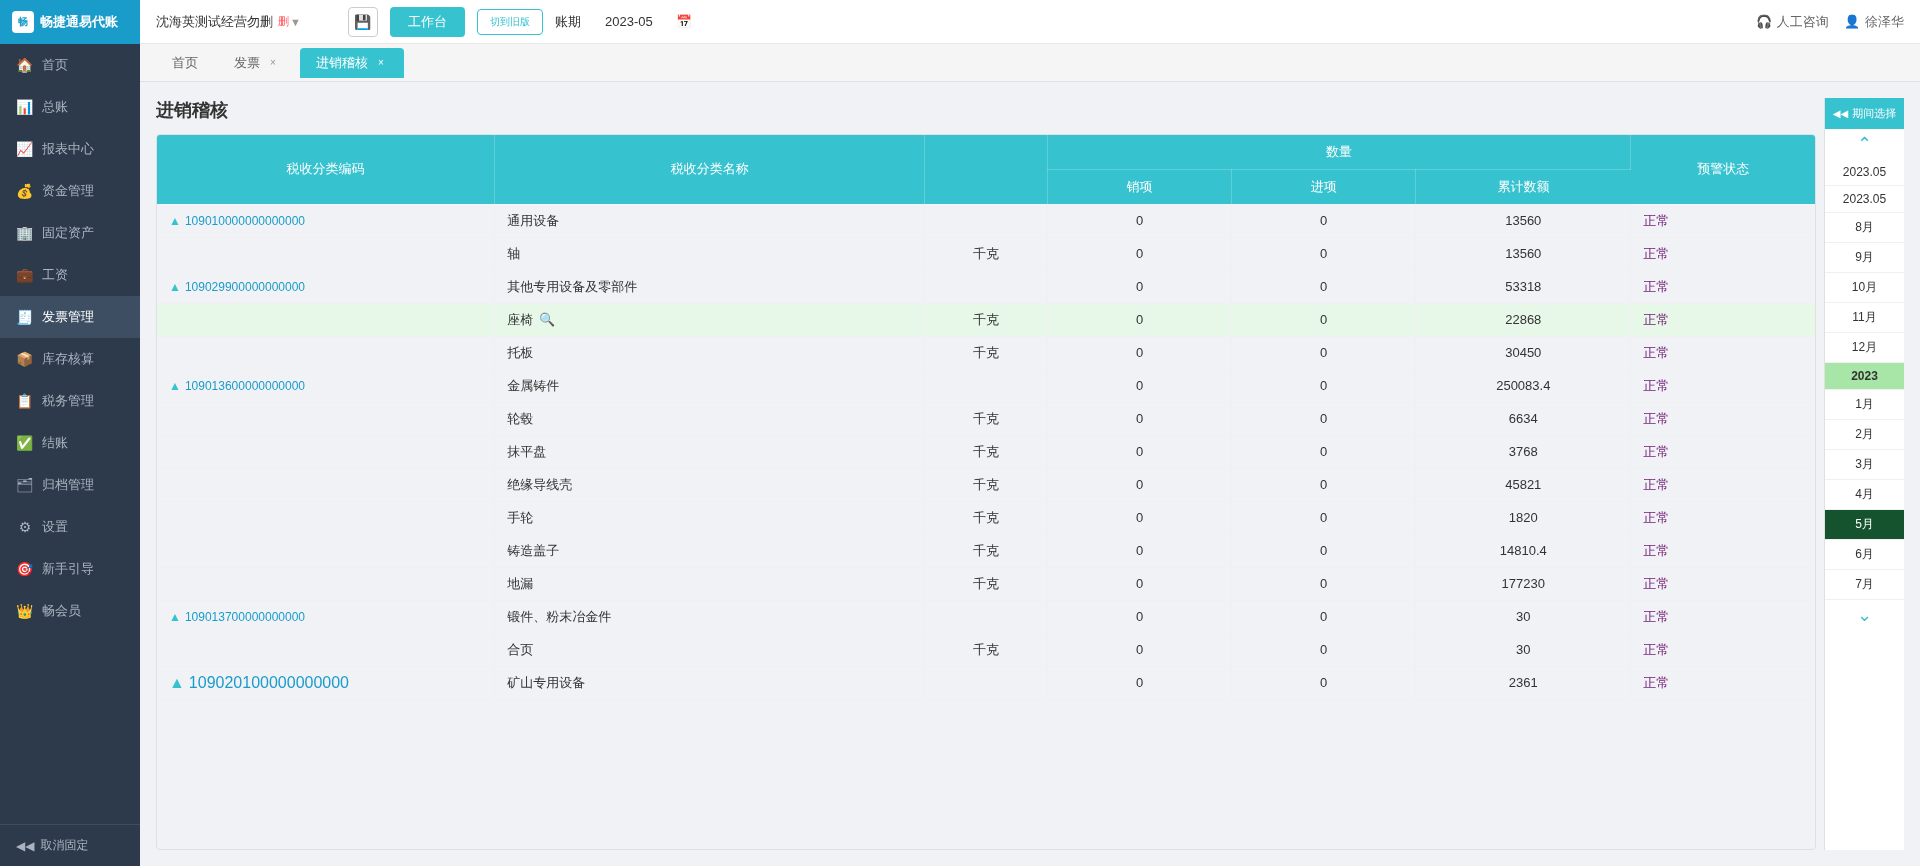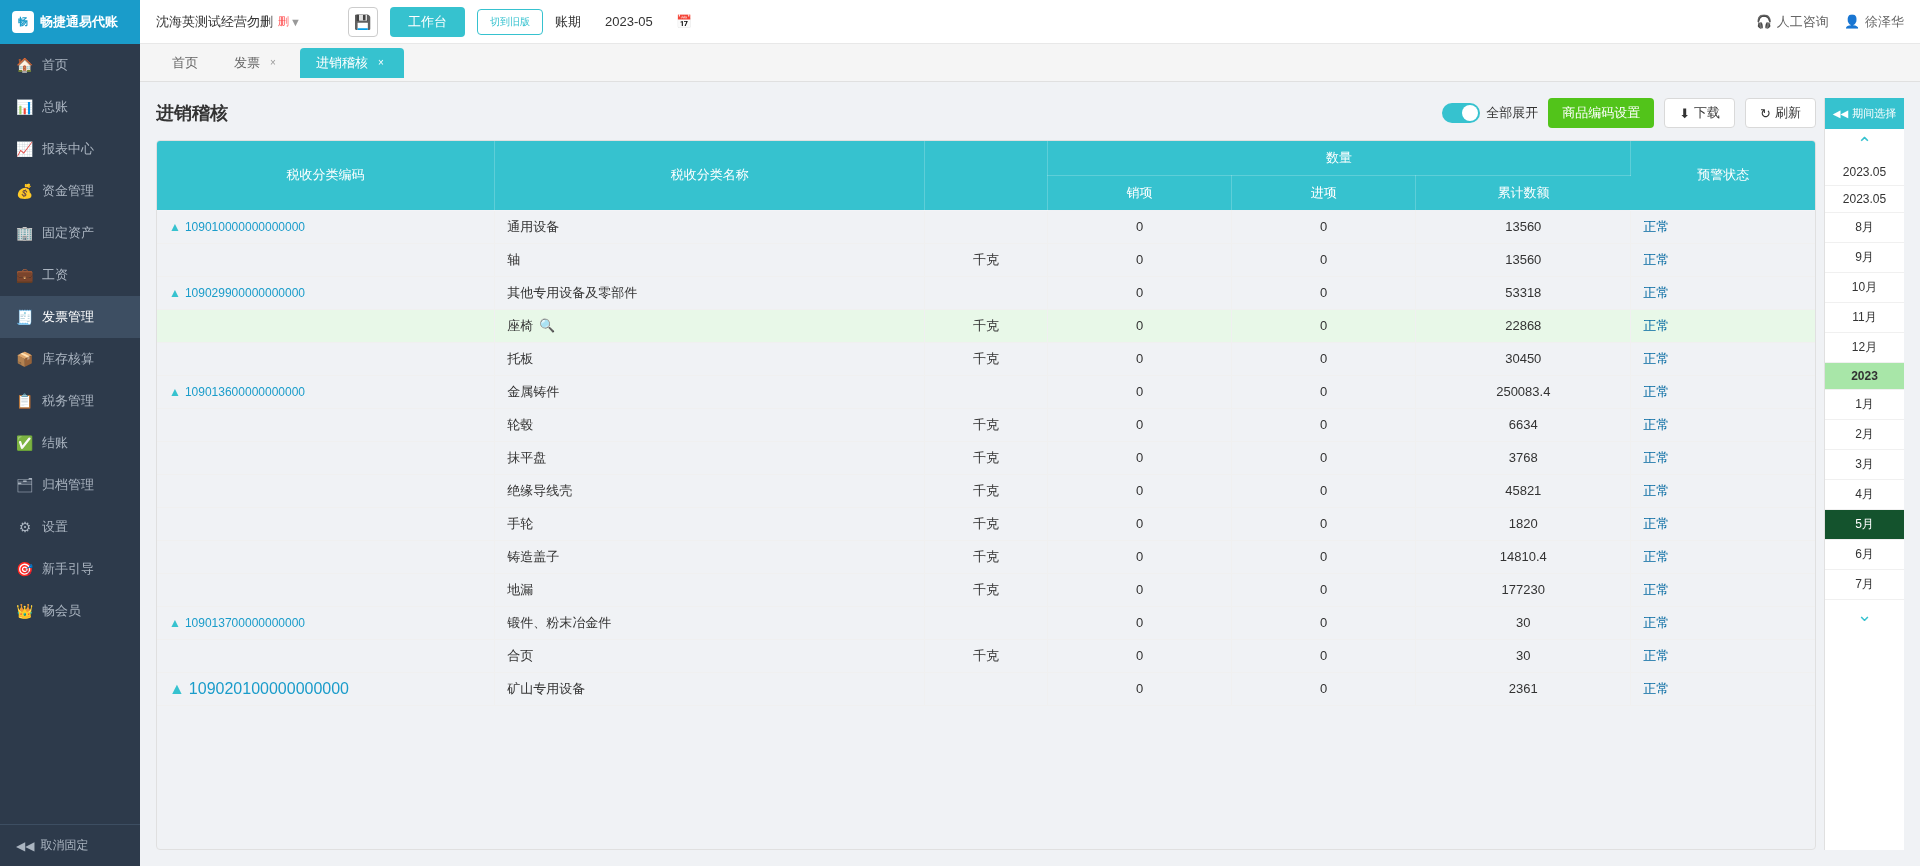--- a/index.html
+++ b/index.html
@@ -303,21 +303,21 @@
       border-right: 1px solid #f0f0f0;
       font-size: 13px;
       color: #333;
     }
     tbody tr td:last-child { border-right: none; }
     tbody tr.highlighted td { background: #e8f8e8; }
     tbody tr.child-row td:first-child { padding-left: 30px; }
 
     td.center { text-align: center; }
 
-    .status-normal { color: #0369a1; }
+    .status-normal { color: #701a75; }
 
     
     .right-panel {
       width: 80px;
       background: white;
       border-left: 1px solid #e0e0e0;
       display: flex;
       flex-direction: column;
       position: absolute;
       right: 0;
@@ -480,37 +480,20 @@
       <span>进销稽核</span>
       <span class="tab-close">×</span>
     </div>
   </div>
 
   <div class="content">
     <div class="page-container">
 
       <div class="page-header">
         <h2 class="page-title">进销稽核</h2>
-        <div class="page-actions">
-          <div class="toggle-all">
-            <div class="toggle-switch"></div>
-            <span>全部展开</span>
-          </div>
-          <button class="btn-green">
-            <span>商品编码设置</span>
-          </button>
-          <button class="btn-outline">
-            <span>⬇</span>
-            <span>下载</span>
-          </button>
-          <button class="btn-refresh">
-            <span>↻</span>
-            <span>刷新</span>
-          </button>
-        </div>
       </div>
 
       <div class="table-container">
         <table>
           <thead>
             <tr>
               <th rowspan="2" style="width:220px;">税收分类编码</th>
               <th rowspan="2" style="width:280px;text-align:center;">税收分类名称</th>
               <th rowspan="2" style="width:80px;"></th>
               <th colspan="3">数量</th>

